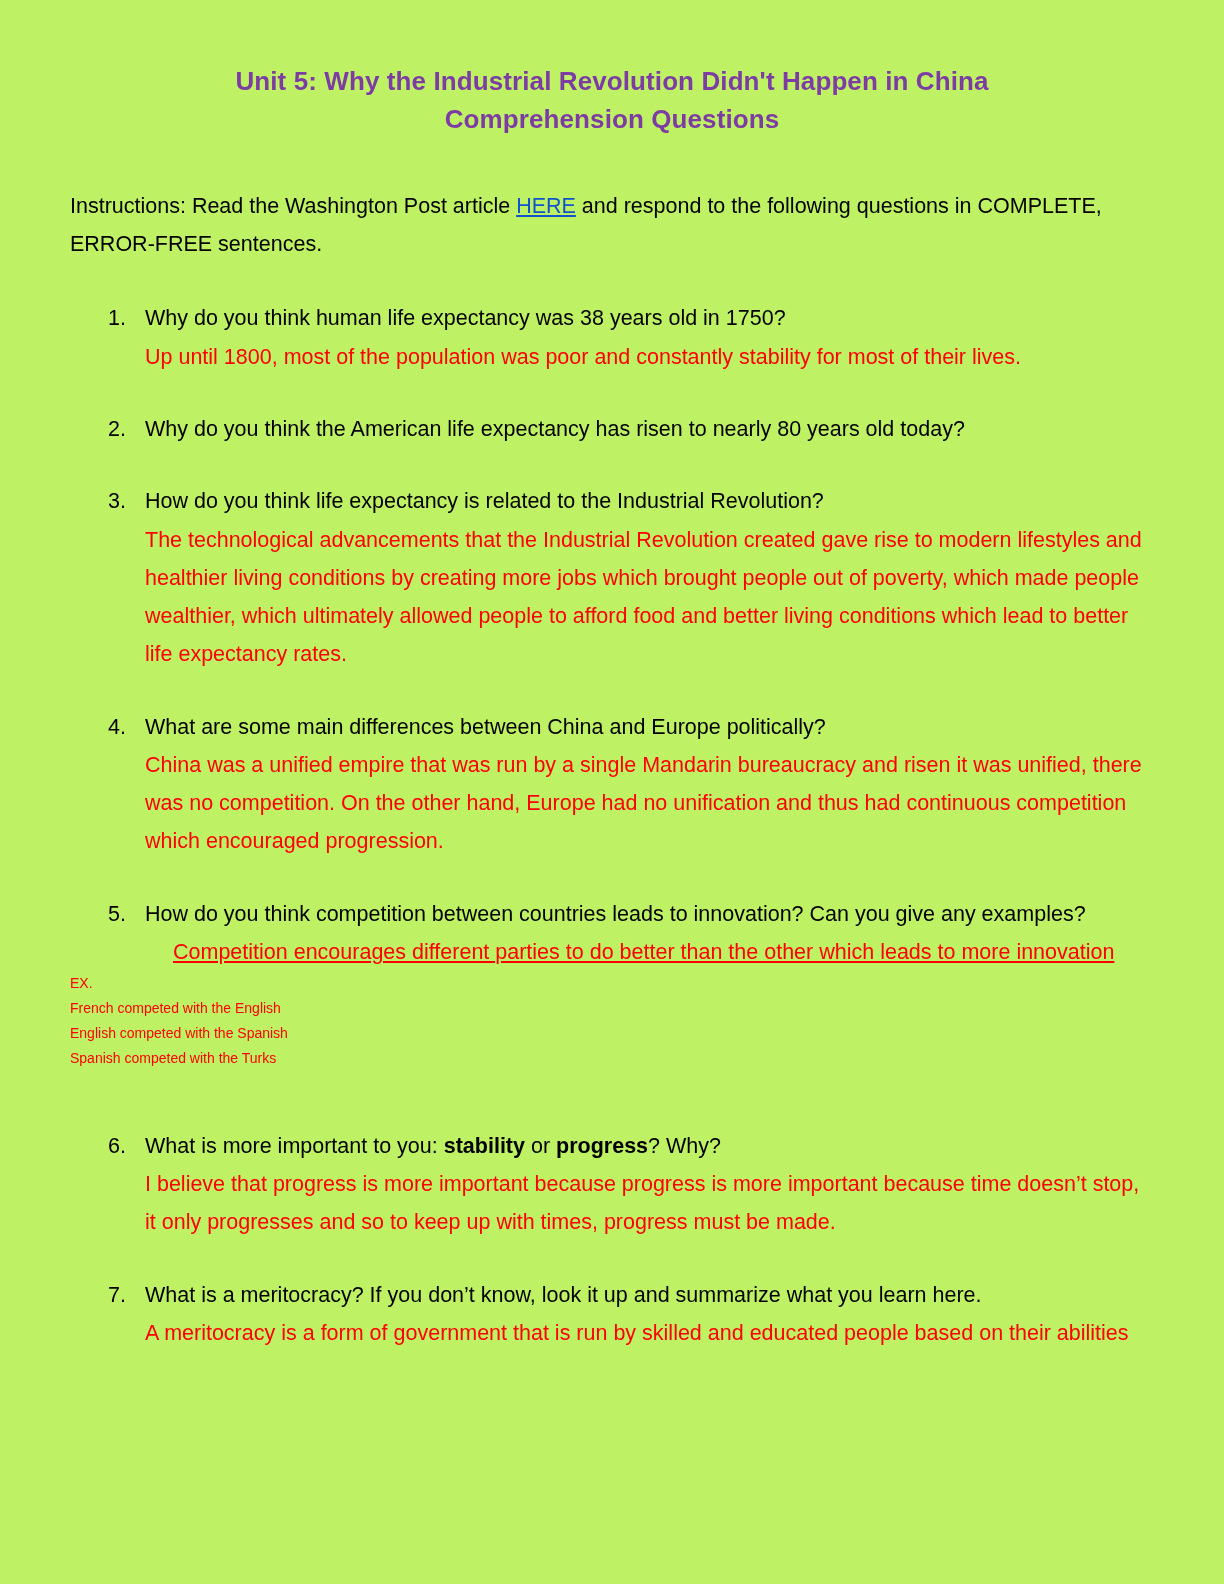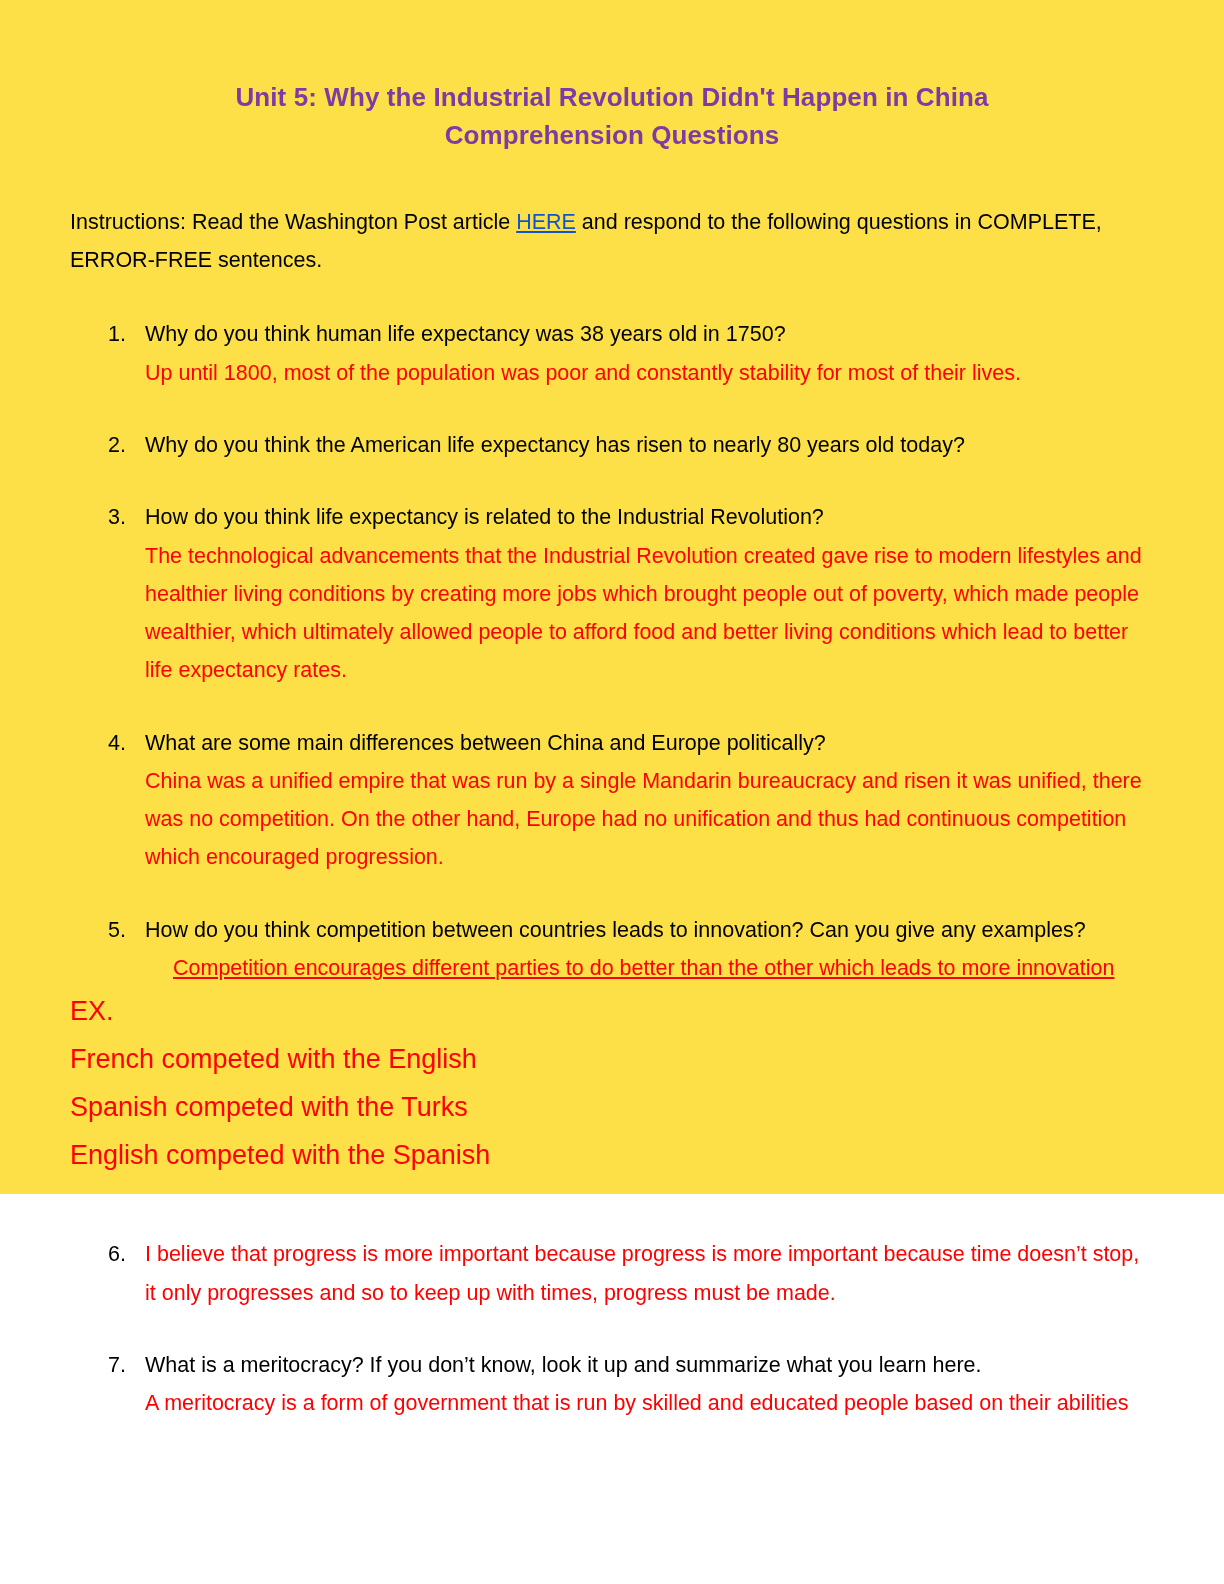--- a/index.html
+++ b/index.html
@@ -10,24 +10,24 @@
   body {
     width: 1224px;
     height: 1584px;
     font-family: "Liberation Sans", sans-serif;
     color: #000000;
     overflow: hidden;
   }
   .page {
     position: relative;
     width: 1224px;
-    height: 1194px;
-    background: #fde047;
+    height: 1584px;
+    background: #bef264;
     box-sizing: border-box;
-    padding: 16px 70px;
+    padding: 0 70px;
   }
 
   
   .doc-title {
     margin: 0;
     padding-top: 62px;
     text-align: center;
     font-size: 26px;
     font-weight: bold;
     line-height: 1.48;
@@ -86,21 +86,21 @@
     line-height: 1.78;
   }
   .answer.first-line-indent { text-indent: 28px; text-decoration: underline; }
 
   
   .exblock {
     margin: 0;
     padding: 0;
     list-style: none;
     color: #ff0000;
-    font-size: 27px;
+    font-size: 14px;
     line-height: 1.78;
   }
   .exblock li {
     margin: 0;
     color: #ff0000;
   }
 </style>
 </head>
 <body>
 
@@ -141,28 +141,29 @@
     <li class="qitem">
       <span class="qnum">5.</span>
       <span class="qtext">How do you think competition between countries leads to innovation? Can you give any examples?</span>
       <span class="answer first-line-indent">Competition encourages different parties to do better than the other which leads to more innovation</span>
     </li>
   </ol>
 
   <ul class="exblock">
     <li>EX.</li>
     <li>French competed with the English</li>
+    <li>English competed with the Spanish</li>
     <li>Spanish competed with the Turks</li>
-    <li>English competed with the Spanish</li>
   </ul>
 
   <ol class="qlist">
 
     <li class="qitem" style="margin-top:56px;">
       <span class="qnum">6.</span>
+      <span class="qtext"><span>What is more important to you: </span><b>stability</b><span> or </span><b>progress</b><span>? Why?</span></span>
       <span class="answer">I believe that progress is more important because progress is more important because time doesn’t stop, it only progresses and so to keep up with times, progress must be made.</span>
     </li>
 
     <li class="qitem">
       <span class="qnum">7.</span>
       <span class="qtext">What is a meritocracy? If you don’t know, look it up and summarize what you learn here.</span>
       <span class="answer">A meritocracy is a form of government that is run by skilled and educated people based on their abilities</span>
     </li>
   </ol>
 

